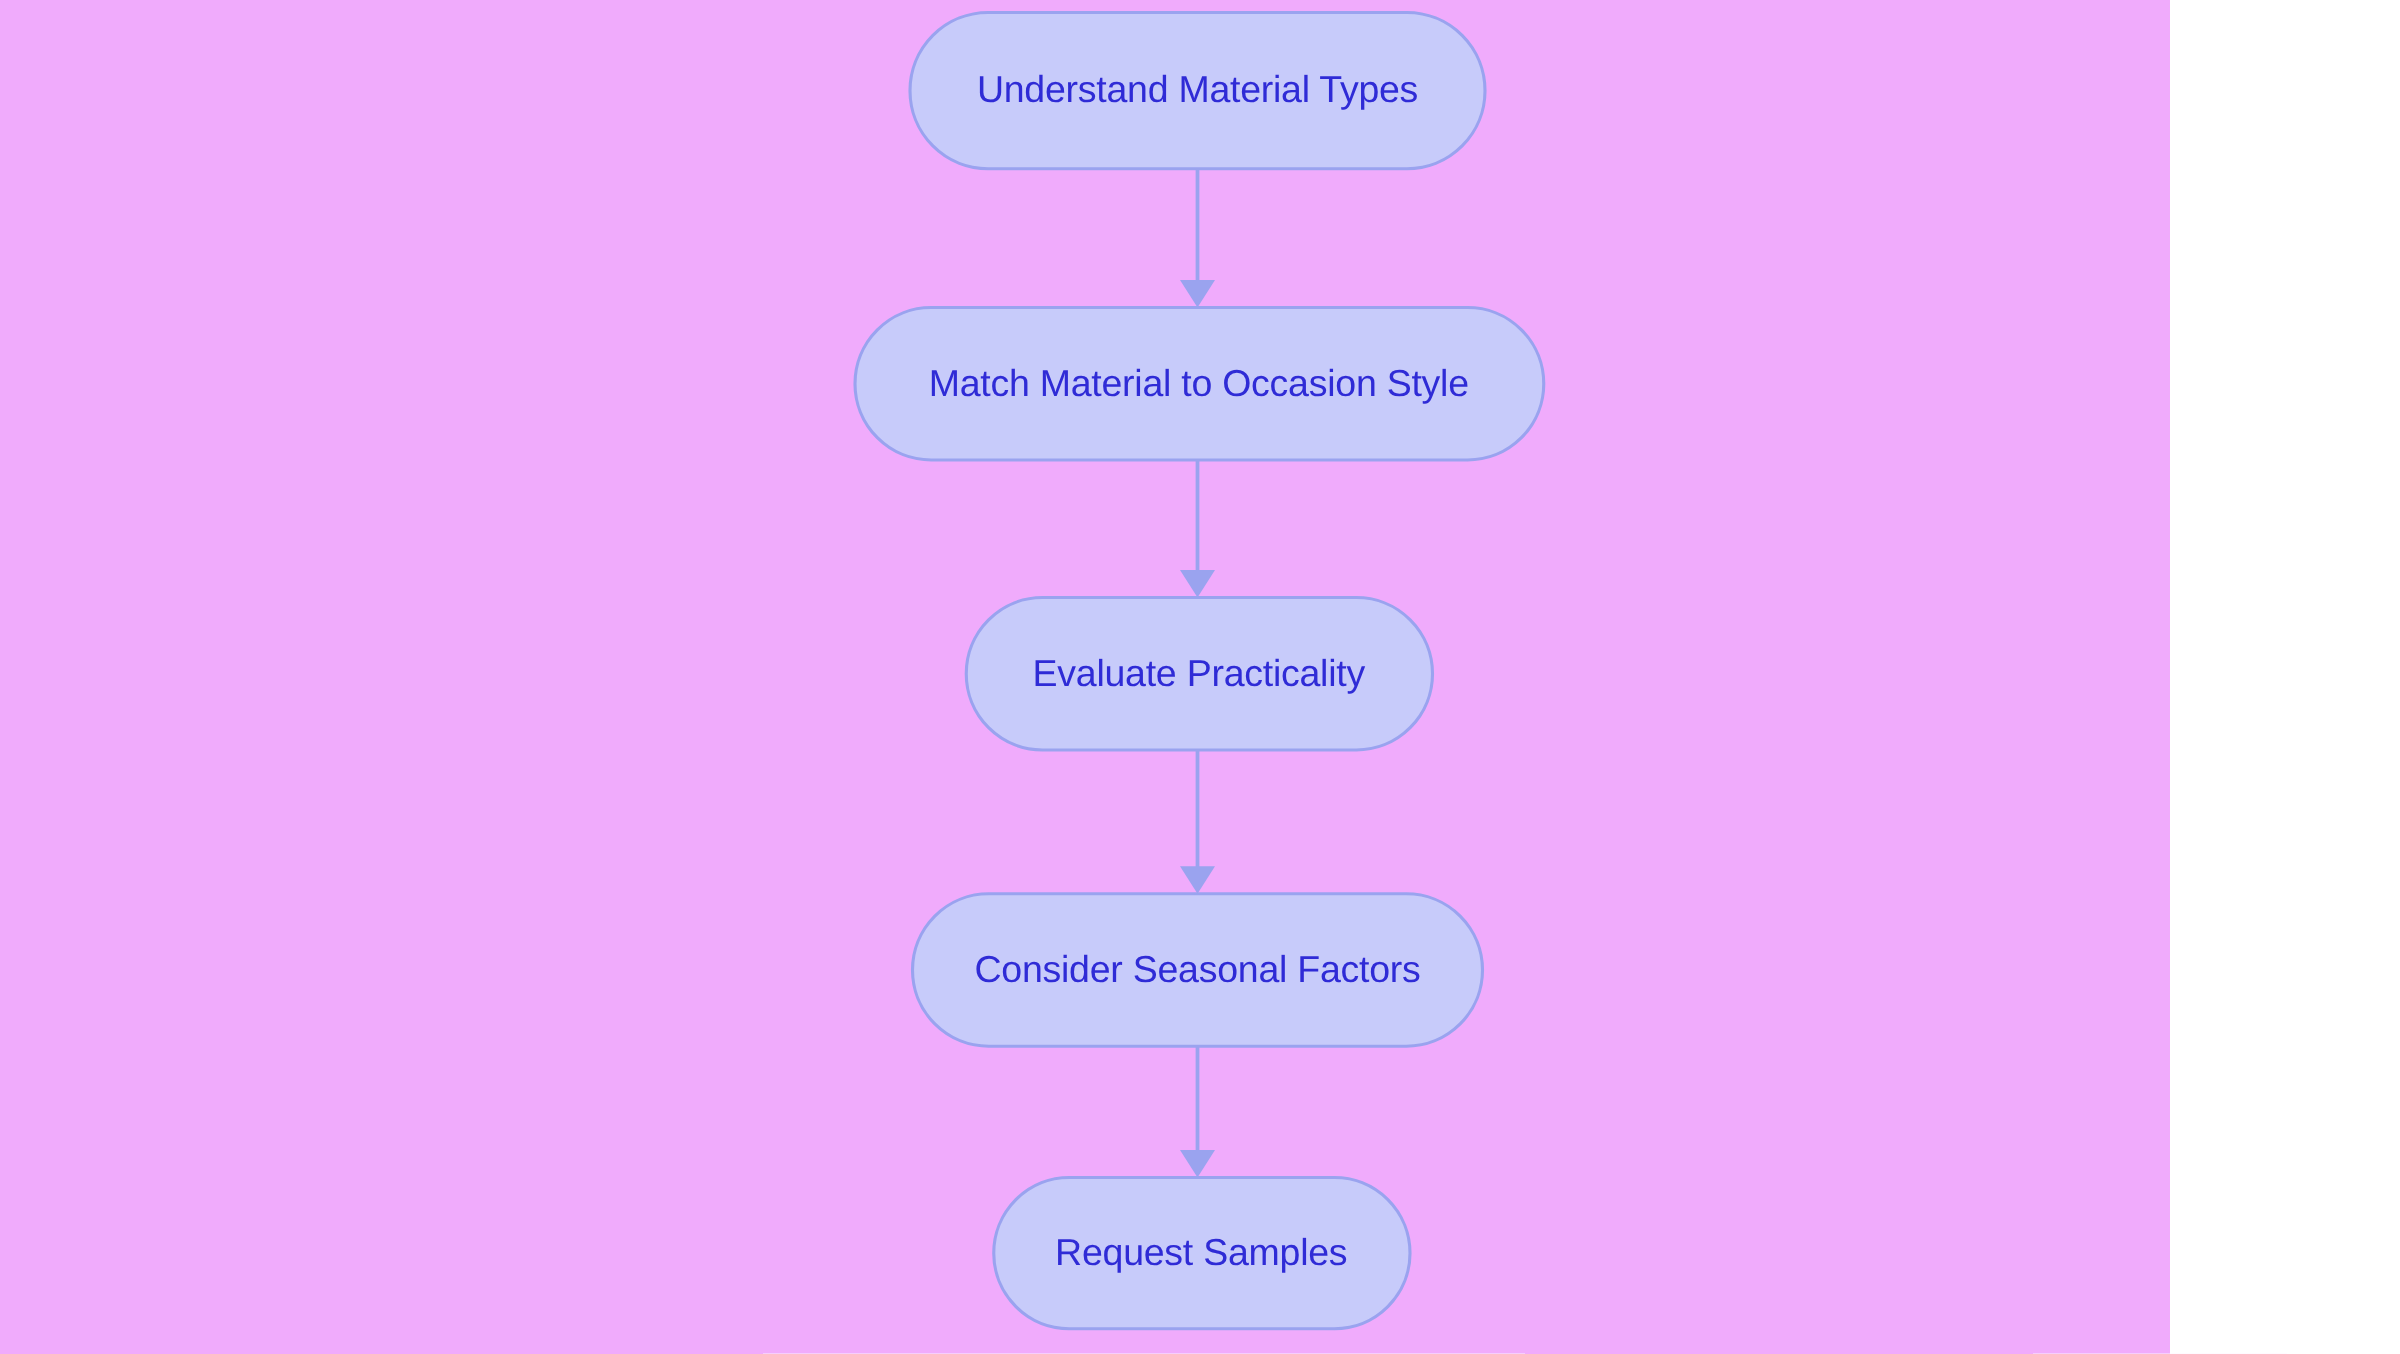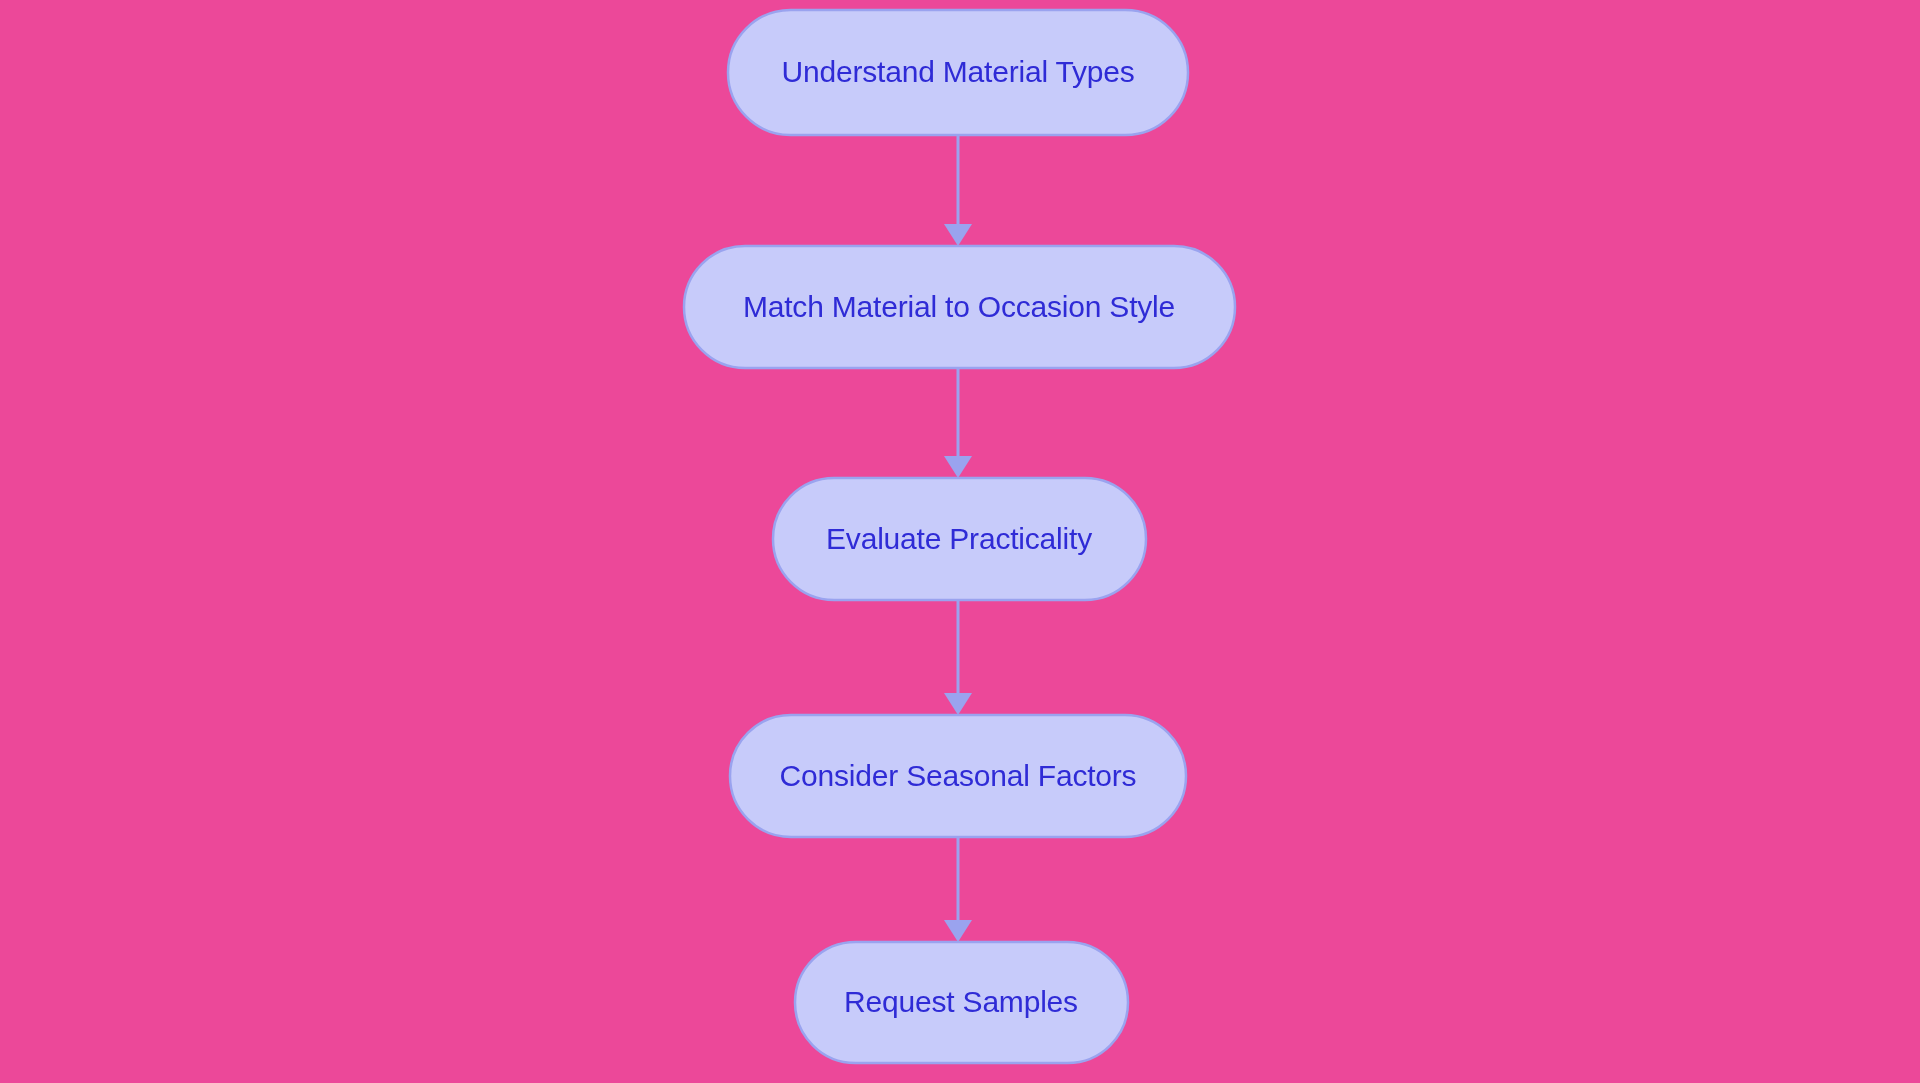--- a/index.html
+++ b/index.html
@@ -9,23 +9,23 @@
     background: #ffffff;
   }
   body {
     width: 1920px;
     height: 1083px;
     overflow: hidden;
     font-family: "Liberation Sans", sans-serif;
   }
   #flow-canvas {
     position: relative;
-    width: 1920px;
+    width: 1736px;
     height: 1083px;
-    background: #ec4899;
+    background: #f0abfc;
   }
   #flow-svg {
     position: absolute;
     top: 0;
     left: 0;
     width: 1920px;
     height: 1083px;
     display: block;
   }
   .node-text {

